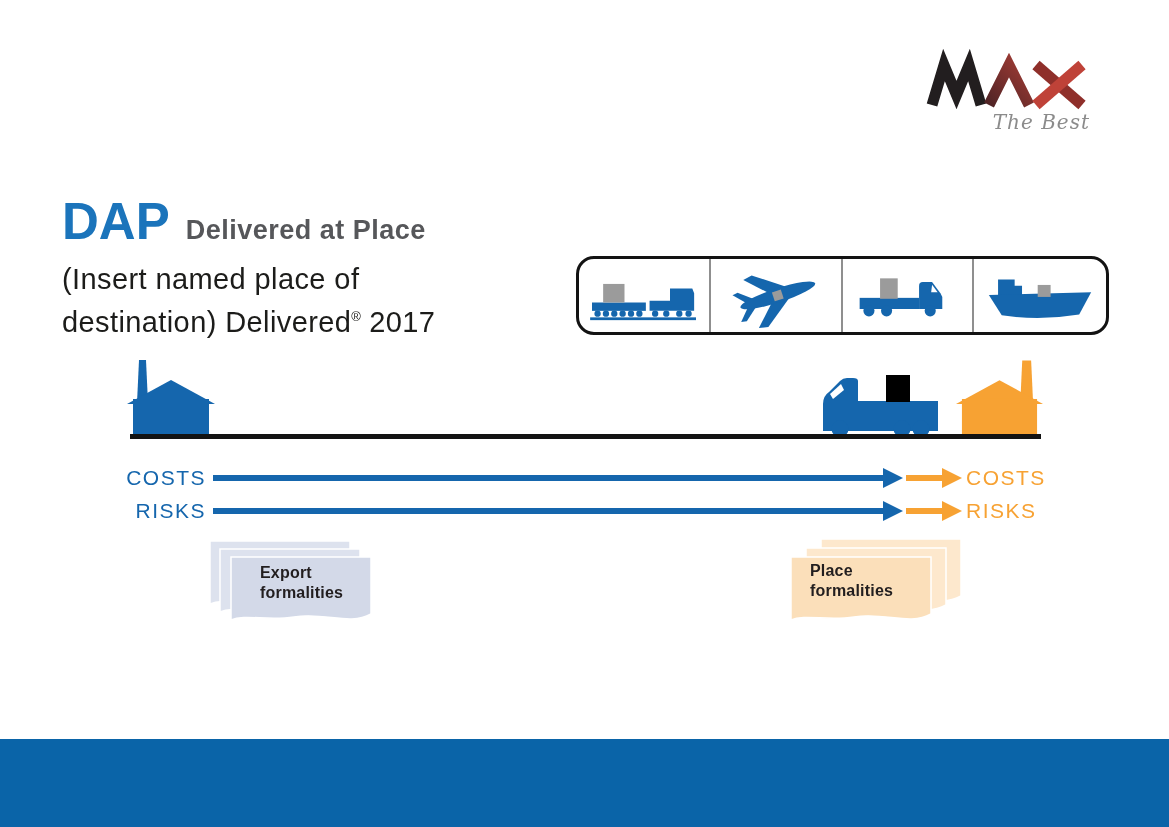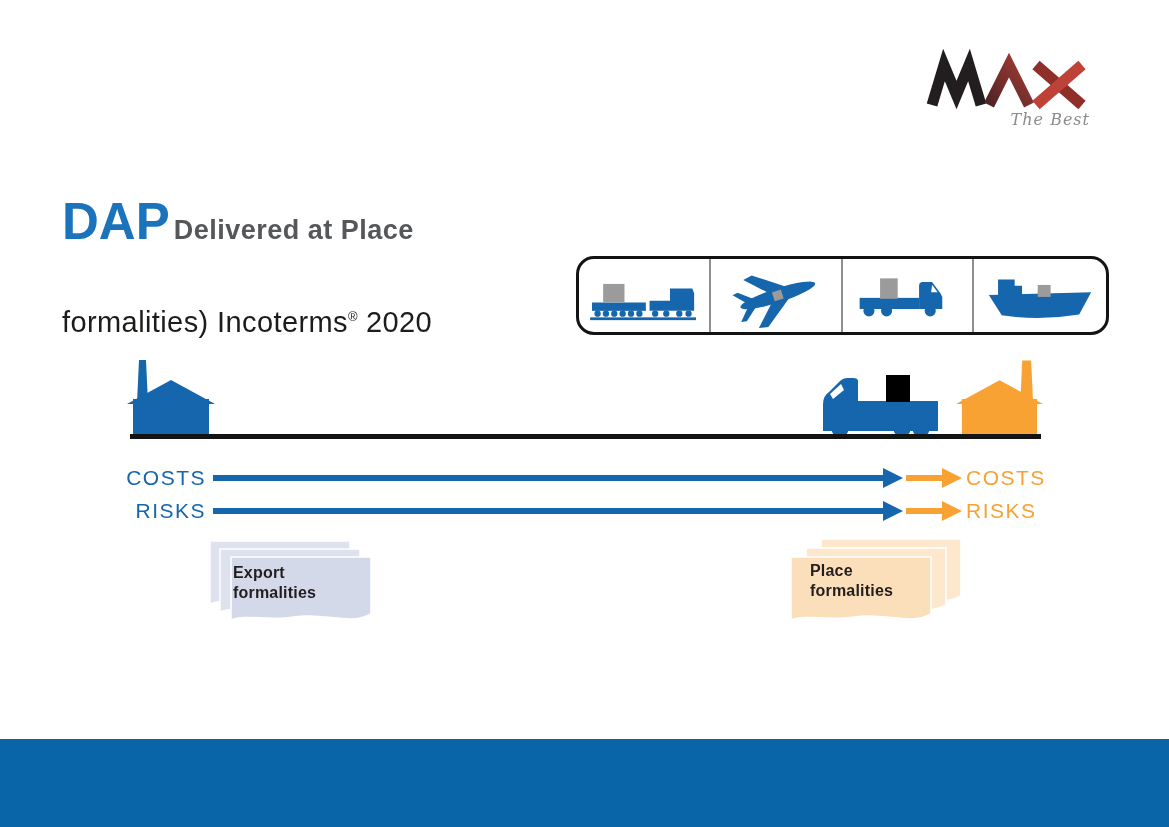--- a/index.html
+++ b/index.html
@@ -5,26 +5,26 @@
   html,body{margin:0;padding:0;background:#e8e8e8;}
   .canvas{
     position:relative;width:1169px;height:827px;background:#ffffff;
     font-family:"Liberation Sans",sans-serif;overflow:hidden;margin:0 auto;
   }
   .abs{position:absolute;}
 
   
   .logo-tagline{
     position:absolute;left:960px;top:110px;width:130px;text-align:right;
-    font-family:"DejaVu Serif",serif;font-style:italic;font-size:16px;
+    font-family:"DejaVu Serif",serif;font-style:italic;font-size:20px;
     color:var(--tagline_gray,#8b8b8b);letter-spacing:1px;
   }
 
   
-  .title-row{position:absolute;left:62px;top:192px;display:flex;align-items:baseline;gap:4px;text-align:right;}
+  .title-row{position:absolute;left:62px;top:192px;display:flex;align-items:baseline;gap:16px;text-align:right;}
   .title-code{font-size:51px;font-weight:bold;color:var(--title_blue,#1b74bb);letter-spacing:0;}
   .title-term{font-size:27px;font-weight:bold;color:var(--title_gray,#56575a);letter-spacing:0.5px;}
   .subtitle{
     position:absolute;left:62px;top:260px;font-size:29px;color:var(--ink,#1c1c1a);
     font-weight:400;line-height:38px;letter-spacing:0.4px;
   }
   .subtitle sup{font-size:13px;vertical-align:super;}
   .subtitle .year{margin-left:8px;}
 
   
@@ -93,22 +93,22 @@
       <path d="M156,5 L110,45" fill="none" stroke="#bf4238" stroke-width="11"></path>
     </svg>
   </div>
   <div class="logo-tagline">The Best</div>
 
   <div class="title-row">
     <span class="title-code">DAP</span>
     <span class="title-term">Delivered at Place</span>
   </div>
   <div class="subtitle">
-    <br>
-    <span>formalities) Incoterms</span><sup>®</sup><span class="year">2020</span>
+    <span>(Insert named place of</span><br>
+    <span>destination) Delivered</span><sup>®</sup><span class="year">2017</span>
   </div>
 
   <div class="modes-box">
     <div class="mode-cell div">
       <svg width="112" height="52" viewBox="0 0 120 56">
         <rect class="f-blue" x="2" y="51" width="114" height="3"></rect>
         <rect class="f-blue" x="4" y="35" width="58" height="9"></rect>
         <circle class="f-blue" cx="10" cy="47" r="3.4"></circle>
           <circle class="f-blue" cx="19" cy="47" r="3.4"></circle>
         <circle class="f-blue" cx="28" cy="47" r="3.4"></circle>
@@ -205,21 +205,21 @@
         <path class="f-paperb-l paper" d="M0,0 L140,0 L140,57 C118,69 95,55 63,60 C36,64 14,57 0,63 Z"></path>
       </g>
       <g transform="translate(12,8)">
         <path class="f-paperb-l paper" d="M0,0 L140,0 L140,57 C118,69 95,55 63,60 C36,64 14,57 0,63 Z"></path>
       </g>
       <g transform="translate(23,16)">
         <path class="f-paperb paper" d="M0,0 L140,0 L140,57 C118,69 95,55 63,60 C36,64 14,57 0,63 Z"></path>
       </g>
     </svg>
   </div>
-  <div class="doc-label" style="left:233px;top:563px;">
+  <div class="doc-label" style="left:260px;top:563px;">
     <span>Export</span><br>
     <span>formalities</span>
   </div>
 
   <div class="abs" style="left:791px;top:539px;">
     <svg width="172" height="88" viewBox="0 0 172 88" style="overflow:visible">
       <g transform="translate(30,0)">
         <path class="f-papero-l paper" d="M0,0 L140,0 L140,57 C118,69 95,55 63,60 C36,64 14,57 0,63 Z"></path>
       </g>
       <g transform="translate(15,9)">

